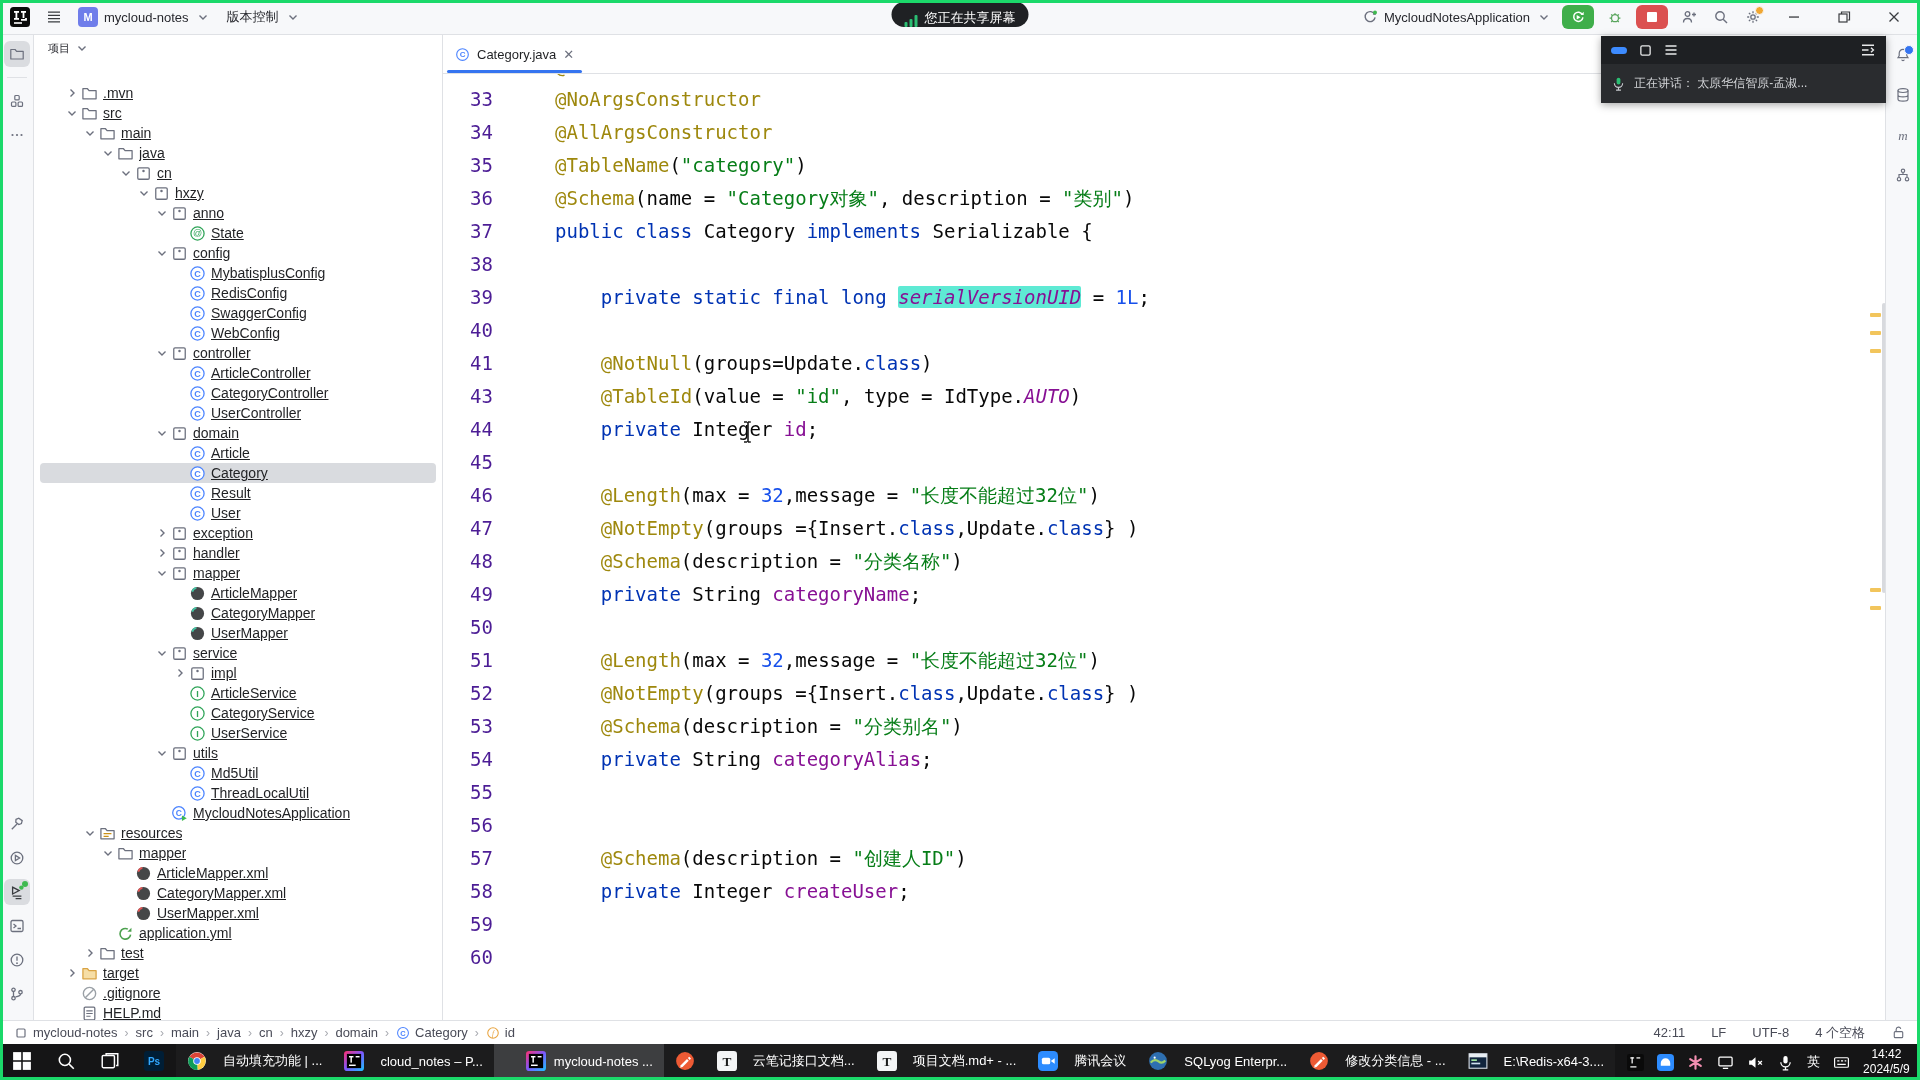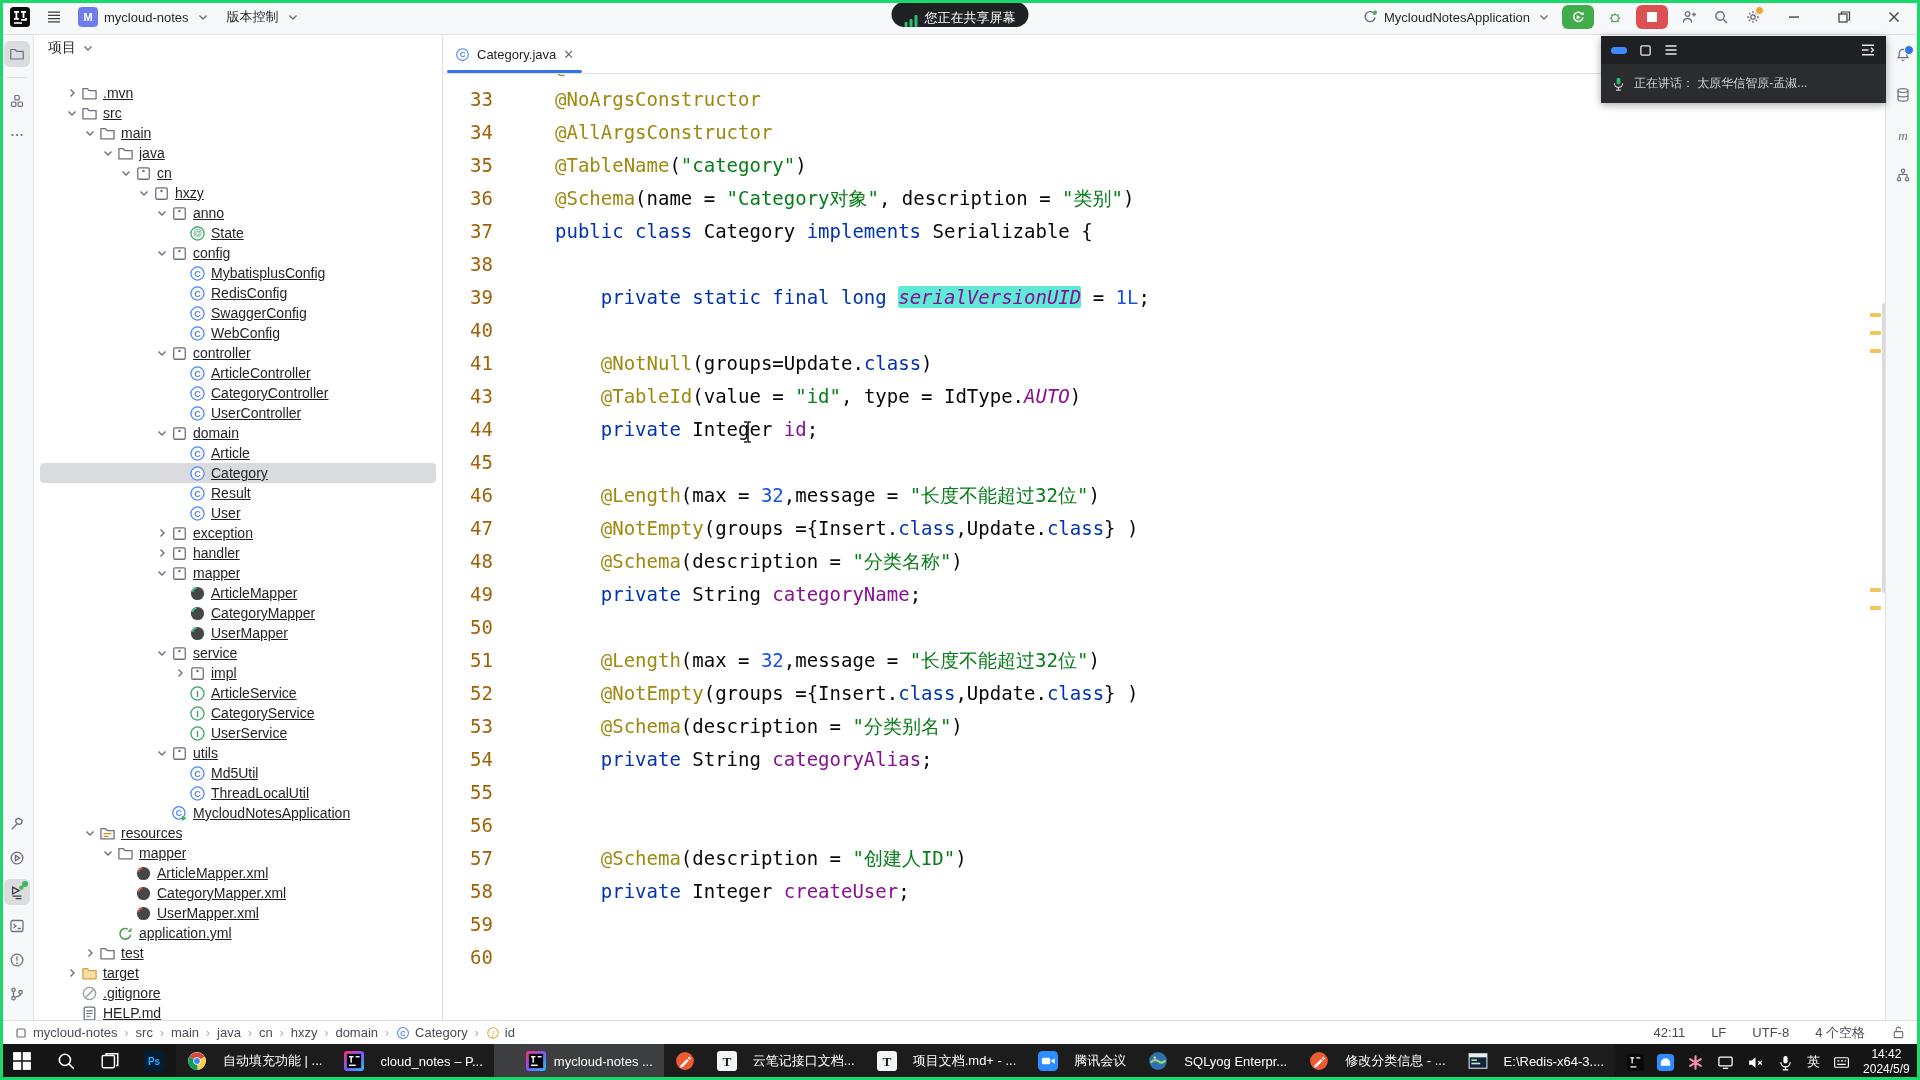--- a/index.html
+++ b/index.html
@@ -31,38 +31,38 @@
   
   .left-strip{position:absolute;top:35px;left:0;width:33px;bottom:59px;background:#F7F8FA;border-right:1px solid #DFE1E5;display:flex;flex-direction:column;align-items:center;padding-top:6px;z-index:4;}
   .strip-btn{width:26px;height:26px;border-radius:6px;display:flex;align-items:center;justify-content:center;margin-bottom:8px;position:relative;}
   .strip-btn.active{background:#DADCE0;}
   .strip-sep{width:20px;height:1px;background:#DFE1E5;margin:2px 0 10px;}
   .strip-bottom{margin-top:auto;display:flex;flex-direction:column;align-items:center;padding-bottom:6px;}
   .green-dot{position:absolute;top:2px;right:2px;width:6px;height:6px;border-radius:50%;background:#3FB950;}
 
   
   .project-panel{position:absolute;top:35px;left:34px;width:408px;bottom:59px;background:#fff;border-right:1px solid #DFE1E5;overflow:hidden;z-index:3;}
-  .panel-header{height:26px;display:flex;align-items:center;gap:4px;padding-left:14px;font-size:14px;color:#27282E;}
+  .panel-header{height:26px;display:flex;align-items:center;gap:4px;padding-left:14px;font-size:11px;color:#27282E;}
   .tree{position:absolute;top:26px;left:0;right:0;bottom:0;overflow:hidden;padding-top:22px;}
   .tree-row{height:20px;display:flex;align-items:center;font-size:14px;color:#1F2023;white-space:nowrap;margin:0 6px;border-radius:4px;}
   .tree-row.sel{background:#D9DBDF;}
   .tree-row .chev{width:17px;height:16px;display:inline-flex;flex:none;}
   .tree-row .ico{width:17px;height:17px;margin-right:5px;}
   .t-label{overflow:hidden;text-decoration:underline;}
 
   
   .editor{position:absolute;top:35px;left:443px;right:34px;bottom:59px;background:#fff;overflow:hidden;z-index:3;}
   .tabbar{height:38px;border-bottom:1px solid #DFE1E5;display:flex;align-items:stretch;background:#fff;}
   .tab{display:flex;align-items:center;gap:7px;padding:0 12px;font-size:13px;color:#1F2023;position:relative;}
   .tab::after{content:"";position:absolute;left:4px;right:4px;bottom:0;height:3px;background:#3574F0;border-radius:2px;}
   .tab-close{color:#6C707E;font-size:13px;line-height:1;}
   .code-area{position:absolute;top:39px;left:0;right:0;bottom:0;overflow:hidden;font-family:"DejaVu Sans Mono",monospace;font-size:19px;line-height:33px;}
   .code-line{display:flex;height:33px;white-space:pre;}
   .code-line:first-child{margin-top:-24px;}
-  .gutter{width:50px;flex:none;text-align:right;color:#a16207;}
+  .gutter{width:50px;flex:none;text-align:right;color:#4c1d95;}
   .ltext{margin-left:62px;color:#080808;}
   .tk-ann{color:#9E880D;}
   .tk-kw{color:#0033B3;}
   .tk-str{color:#067D17;}
   .tk-num{color:#1750EB;}
   .tk-field{color:#871094;}
   .tk-sfield{color:#871094;font-style:italic;}
   .tk-hl{color:#871094;font-style:italic;background:#5eead4;border-radius:2px;}
   .tk-plain{color:#080808;}
   .caret{display:inline-block;width:2px;height:23px;background:#111;vertical-align:text-bottom;margin:0 -1px;}

